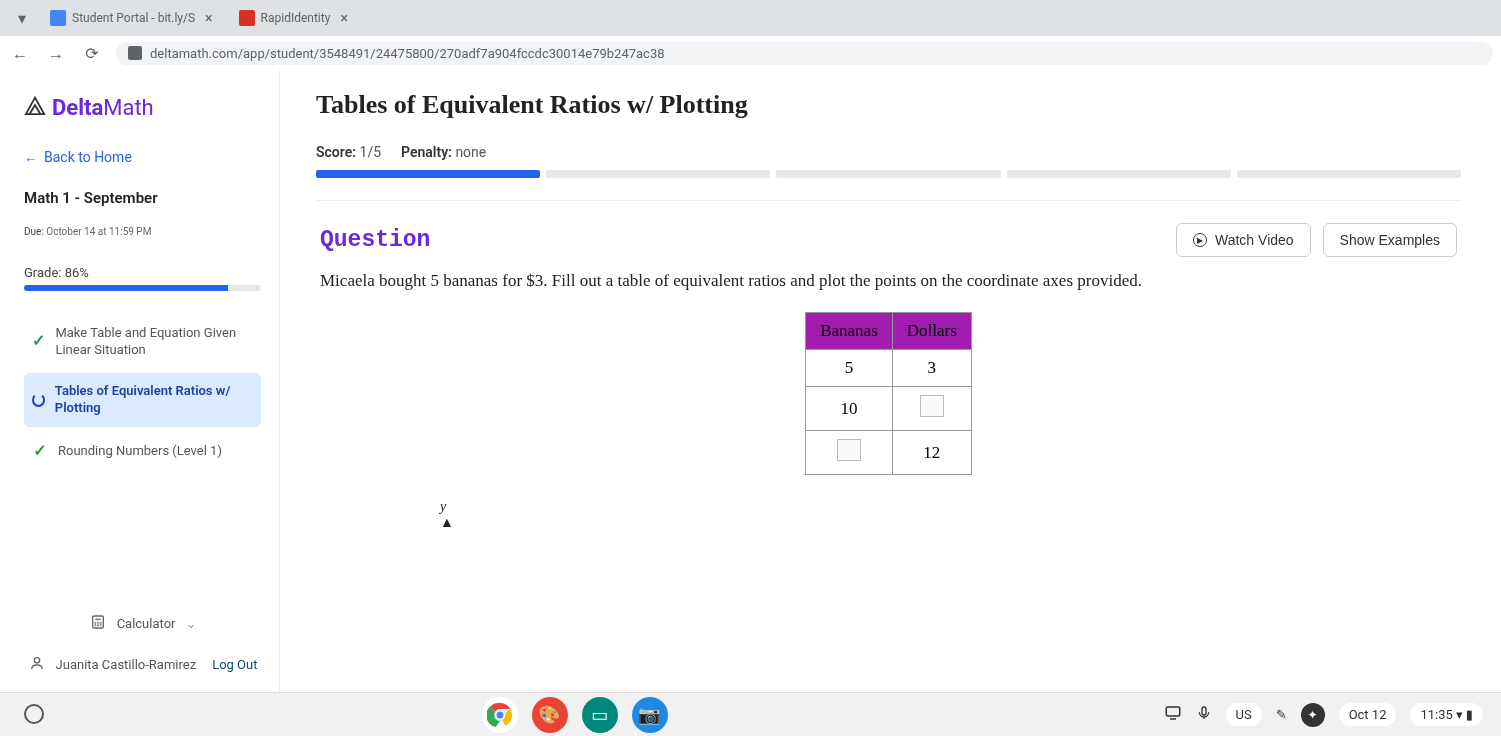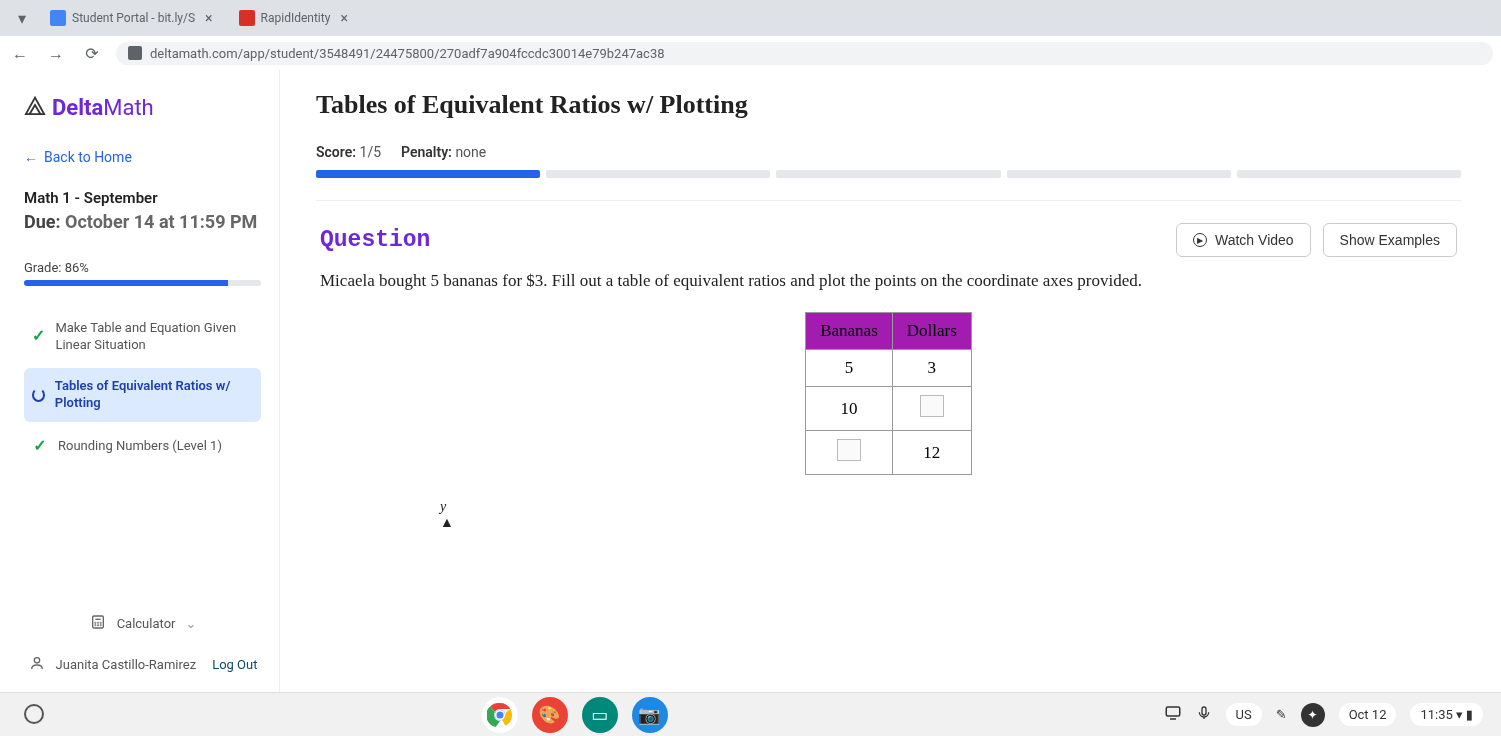--- a/index.html
+++ b/index.html
@@ -86,21 +86,21 @@
     .back-link {
       color: #2563eb;
       font-size: 14px;
       margin-top: 28px;
       display: flex;
       align-items: center;
       gap: 6px;
     }
     .assignment-block { margin-top: 24px; }
     .assignment-title { font-size: 15px; font-weight: 600; color:#222; }
-    .assignment-due { font-size: 18px; color:#666; margin-top: 4px; font-weight: bold;}
+    .assignment-due { font-size: 10px; color:#666; margin-top: 19px;}
     .assignment-due .label{color:#444;}
     .grade-block { margin-top: 28px; font-size: 13px; color:#444;}
     .grade-bar { margin-top:5px; height:6px;background:#e5e7eb;border-radius:3px;overflow:hidden;}
     .grade-bar-fill{ height:100%;background:#2563eb;width:86%;}
     .skill-list { margin-top: 24px; display:flex;flex-direction:column;gap:4px;}
     .skill-item {
       display: flex;
       align-items: center;
       gap: 10px;
       padding: 10px 8px;

